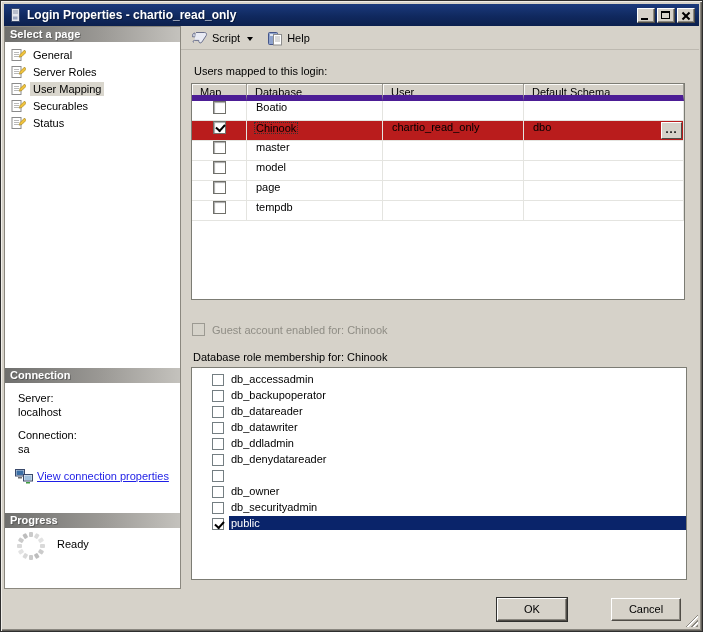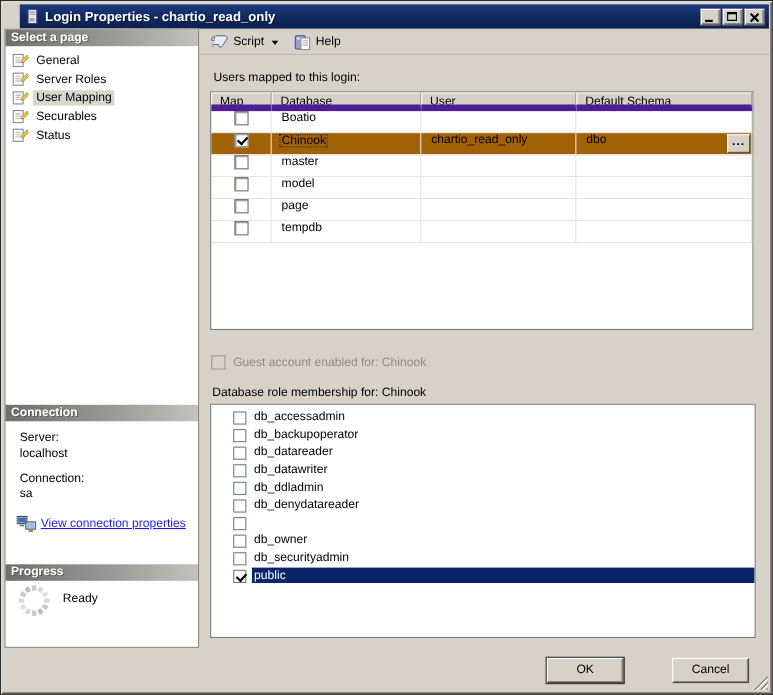--- a/index.html
+++ b/index.html
@@ -5,21 +5,21 @@
   html,body{margin:0;padding:0;background:#808080;}
   *{box-sizing:border-box;font-family:"Liberation Sans","DejaVu Sans",sans-serif;}
   .window{
     position:relative;width:703px;height:632px;background:#d6d2c9;
     border:1px solid #2e2e2e;
     box-shadow:inset 1px 1px 0 #f0eee9, inset -1px -1px 0 #63605a, inset -2px -2px 0 #8a877f;
     overflow:hidden;font-size:11px;color:#000;
   }
   
   .titlebar{
-    position:absolute;left:17px;top:3px;right:3px;height:22px;
+    position:absolute;left:3px;top:3px;right:3px;height:22px;
     background:linear-gradient(180deg,#1b3a7d 0%,#10295f 55%,#0c204e 100%);
     display:flex;align-items:center;padding:0 4px;
   }
   .titlebar .ttl{color:#fff;font-weight:bold;font-size:12px;margin-left:5px;flex:1;
     white-space:nowrap;overflow:hidden;text-shadow:1px 1px 0 rgba(0,0,0,.4);}
   .tb-btn{
     width:18px;height:15px;margin-left:2px;background:#d6d2c9;position:relative;
     border-top:1px solid #fff;border-left:1px solid #fff;
     border-right:1px solid #4f4c46;border-bottom:1px solid #4f4c46;
     box-shadow:inset -1px -1px 0 #8a877f;
@@ -64,21 +64,21 @@
     position:absolute;left:190px;top:82px;width:494px;height:217px;
     background:#fff;border:1px solid #7c7c74;overflow:hidden;
   }
   .thead{display:flex;height:17px;}
   .th{
     background:#d5d1c8;border-right:1px solid #9d9a92;border-bottom:6px solid #4c1d95;
     box-shadow:inset 1px 1px 0 #fbfaf7;
     padding-left:8px;line-height:16px;white-space:nowrap;overflow:hidden;
   }
   .trow{display:flex;height:20px;}
-  .trow.sel{background:#a16207;}
+  .trow.sel{background:#b91c1c;}
   .td{border-right:1px solid #e4e4e0;border-bottom:1px solid #e4e4e0;
     display:flex;align-items:flex-start;padding-left:9px;white-space:nowrap;overflow:hidden;position:relative;}
   .td.map{justify-content:center;padding-left:0;}
   .focus-cell{outline:1px dotted #333;outline-offset:-2px;padding:1px 3px;}
   .cb{
     width:13px;height:13px;background:#fff;position:relative;flex:0 0 auto;
     border:1px solid #70706a;box-shadow:inset 1px 1px 1px rgba(0,0,0,.35);
   }
   .cb.checked::after{
     content:"";position:absolute;left:2px;top:2px;width:7px;height:4px;

